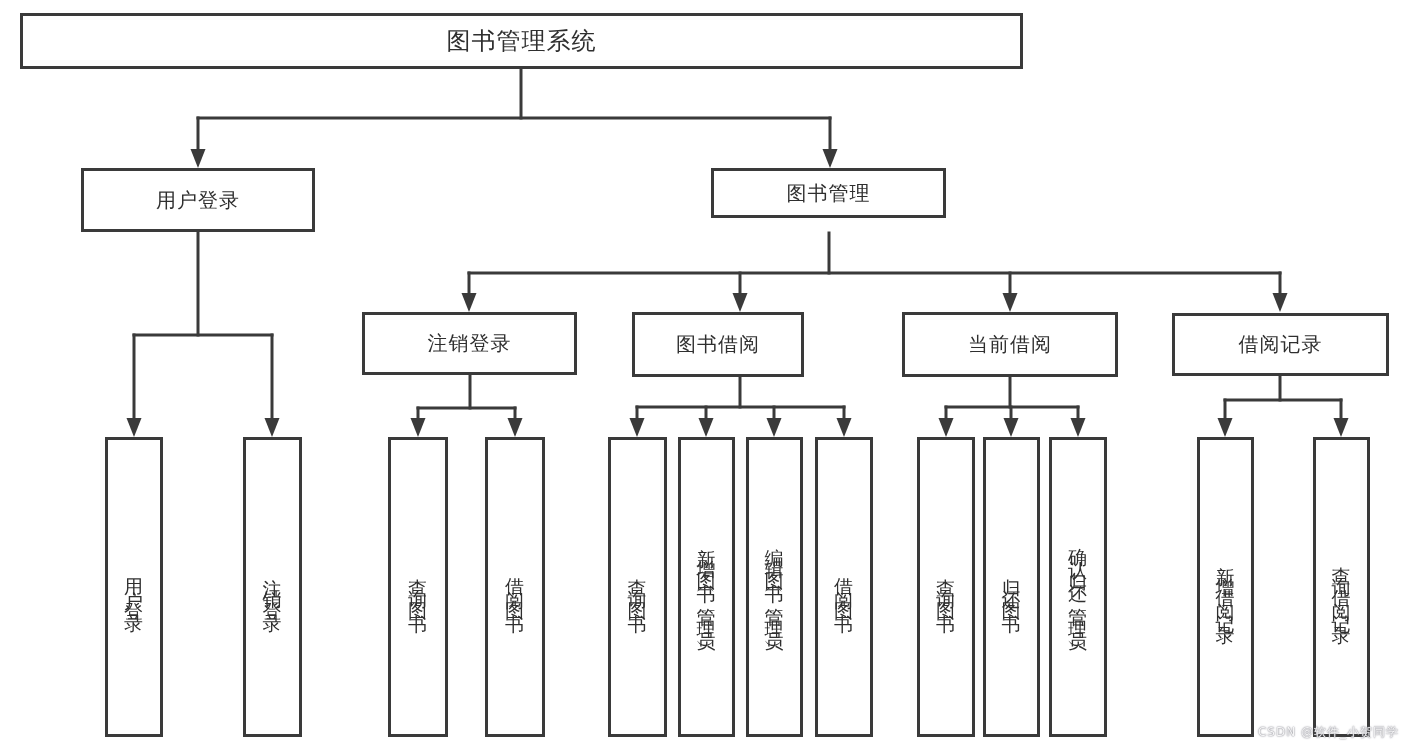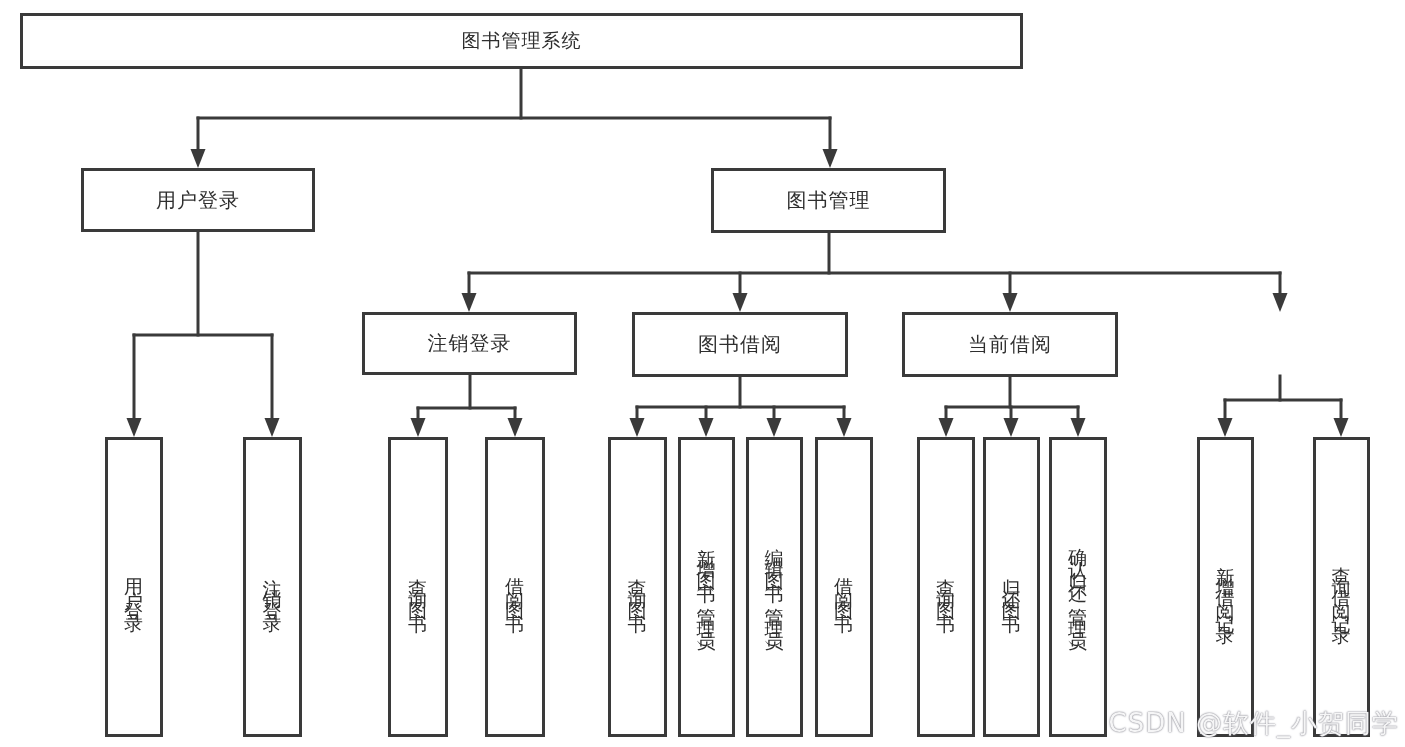--- a/index.html
+++ b/index.html
@@ -32,33 +32,33 @@
     align-items: center;
     justify-content: center;
     color: #2f2f2f;
     text-align: center;
   }
   .hnode {
     font-size: 20px;
     letter-spacing: 1px;
   }
   .hnode.root {
-    font-size: 19px;
+    font-size: 24px;
   }
   .vnode span {
     writing-mode: vertical-rl;
     letter-spacing: 12px;
     font-size: 19px;
     line-height: 1;
   }
   #watermark {
     position: absolute;
     right: 6px;
     bottom: 6px;
-    font-size: 26px;
+    font-size: 12px;
     letter-spacing: 1px;
     color: rgba(255, 255, 255, 0.92);
     text-shadow: 0 0 2px rgba(125, 125, 135, 0.95), 0 0 1px rgba(125, 125, 135, 0.9);
     z-index: 10;
     white-space: nowrap;
   }
 </style>
 </head>
 <body>
 
@@ -131,31 +131,34 @@
         <polygon points="1341,437 1333.5,418 1348.5,418" fill="#3a3a3a"></polygon>
       </g>
     </svg>
   <div id="watermark">CSDN @软件_小贺同学</div>
 <div class="node hnode root" style="left: 20px; top: 13px; width: 1003px; height: 56px;">
       <span>图书管理系统</span>
     </div>
     <div class="node hnode" style="left: 81px; top: 168px; width: 234px; height: 64px;">
       <span>用户登录</span>
     </div>
-    <div class="node hnode" style="left: 711px; top: 168px; width: 235px; height: 65px;">
+    <div class="node hnode" style="left: 711px; top: 168px; width: 235px; height: 50px;">
       <span>图书管理</span>
     </div>
     <div class="node hnode" style="left: 362px; top: 312px; width: 215px; height: 63px;">
       <span>注销登录</span>
     </div>
-    <div class="node hnode" style="left: 632px; top: 312px; width: 216px; height: 65px;">
+    <div class="node hnode" style="left: 632px; top: 312px; width: 172px; height: 65px;">
       <span>图书借阅</span>
     </div>
     <div class="node hnode" style="left: 902px; top: 312px; width: 216px; height: 65px; justify-content: center;">
       <span>当前借阅</span>
+    </div>
+    <div class="node hnode" style="left: 1172px; top: 313px; width: 217px; height: 63px;">
+      <span>借阅记录</span>
     </div>
     <div class="node vnode" style="left: 105px; top: 437px; width: 58px; height: 300px;">
       <span>用户登录</span>
     </div>
     <div class="node vnode" style="left: 243px; top: 437px; width: 59px; height: 300px;">
       <span>注销登录</span>
     </div>
     <div class="node vnode" style="left: 388px; top: 437px; width: 60px; height: 300px;">
       <span>查询图书</span>
     </div>

